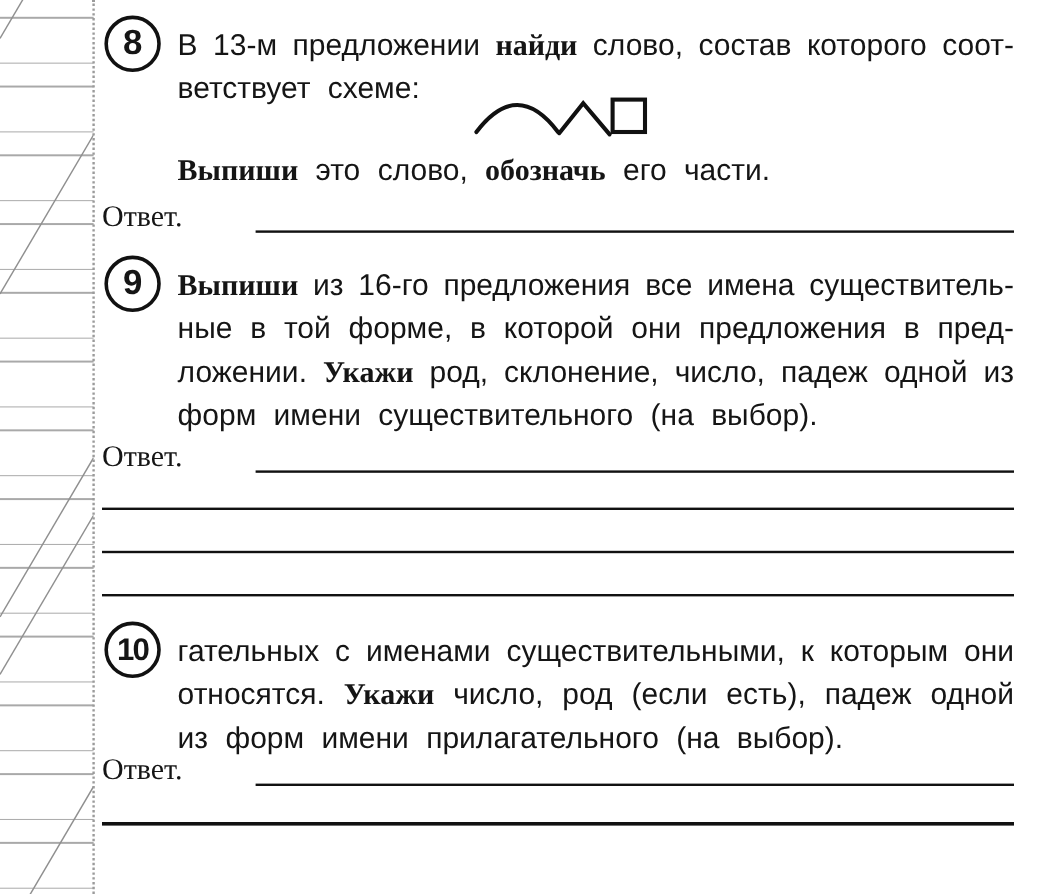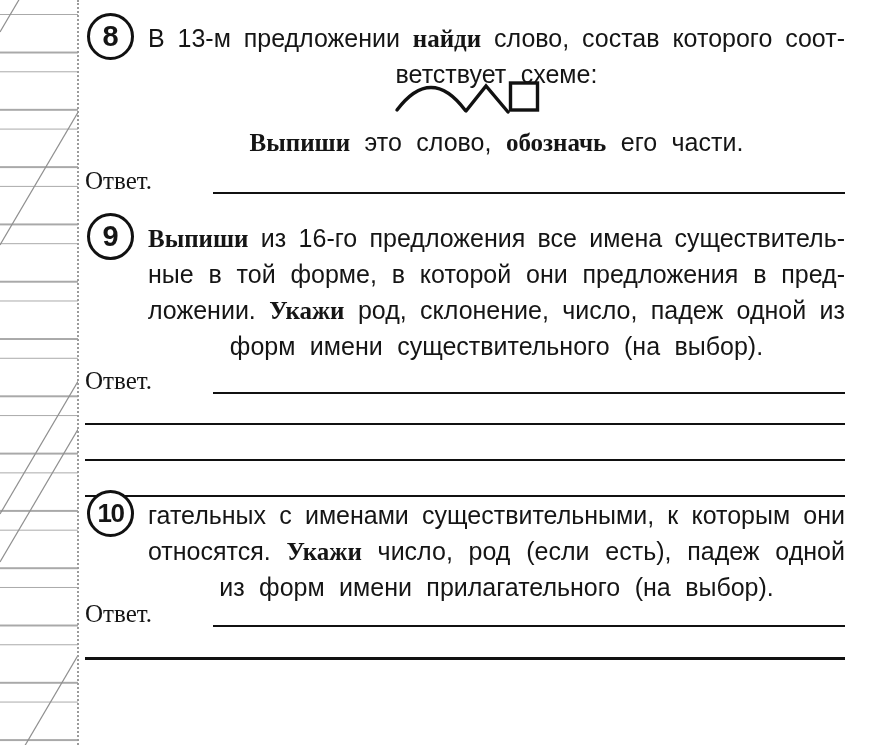--- a/index.html
+++ b/index.html
@@ -38,21 +38,21 @@
     position: absolute; left: -61px; top: -7px;
     width: 47px; height: 47px;
     border: 3.5px solid #111; border-radius: 50%;
     display: flex; align-items: center; justify-content: center;
     font-weight: bold; font-size: 29px; background: #fff;
   }
   .badge.two { font-size: 26px; letter-spacing: -1.5px; }
 
   .tline {
     font-size: 25px; line-height: 36px; height: 36px;
-    white-space: nowrap; word-spacing: 0.30em; text-align: center;
+    white-space: nowrap; word-spacing: 0.30em;
   }
   .tline.just {
     white-space: normal; word-spacing: normal;
     text-align: justify; text-align-last: justify;
   }
   .tline b { font-weight: bold; font-family: Liberation Serif, serif; }
 
   .scheme-row { height: 32px; position: relative; }
   .scheme { position: absolute; left: 246px; top: -20px; }
 
@@ -62,21 +62,21 @@
     font-size: 25px; line-height: 26px;
   }
   .ansline { flex: 1; height: 3px; border-bottom: 2.5px solid #111; margin-left: 13px; }
 
   .extra-line { height: 31px; border-bottom: 2.5px solid #111; }
 
   .task-9 { margin-top: 26px; }
   .task-9 .answer-row { margin-top: 2px; }
   .task-9 .extra-line + .extra-line { height: 36px; }
 
-  .task-10 { }
+  .task-10 { margin-top: 28px; }
   .task-10 .answer-row { margin-top: -4px; height: 26px; }
   .task-10 .extra-line { margin-top: 30px; height: 0; border-bottom-width: 3.5px; }
 </style>
 </head>
 <body>
 
 <div class="side">
   <svg width="78" height="745" viewBox="0 0 78 745">
     <g stroke="#8f8f8f" stroke-width="1.2" fill="none">
       <line x1="0" y1="32" x2="78" y2="-100.6"></line>

